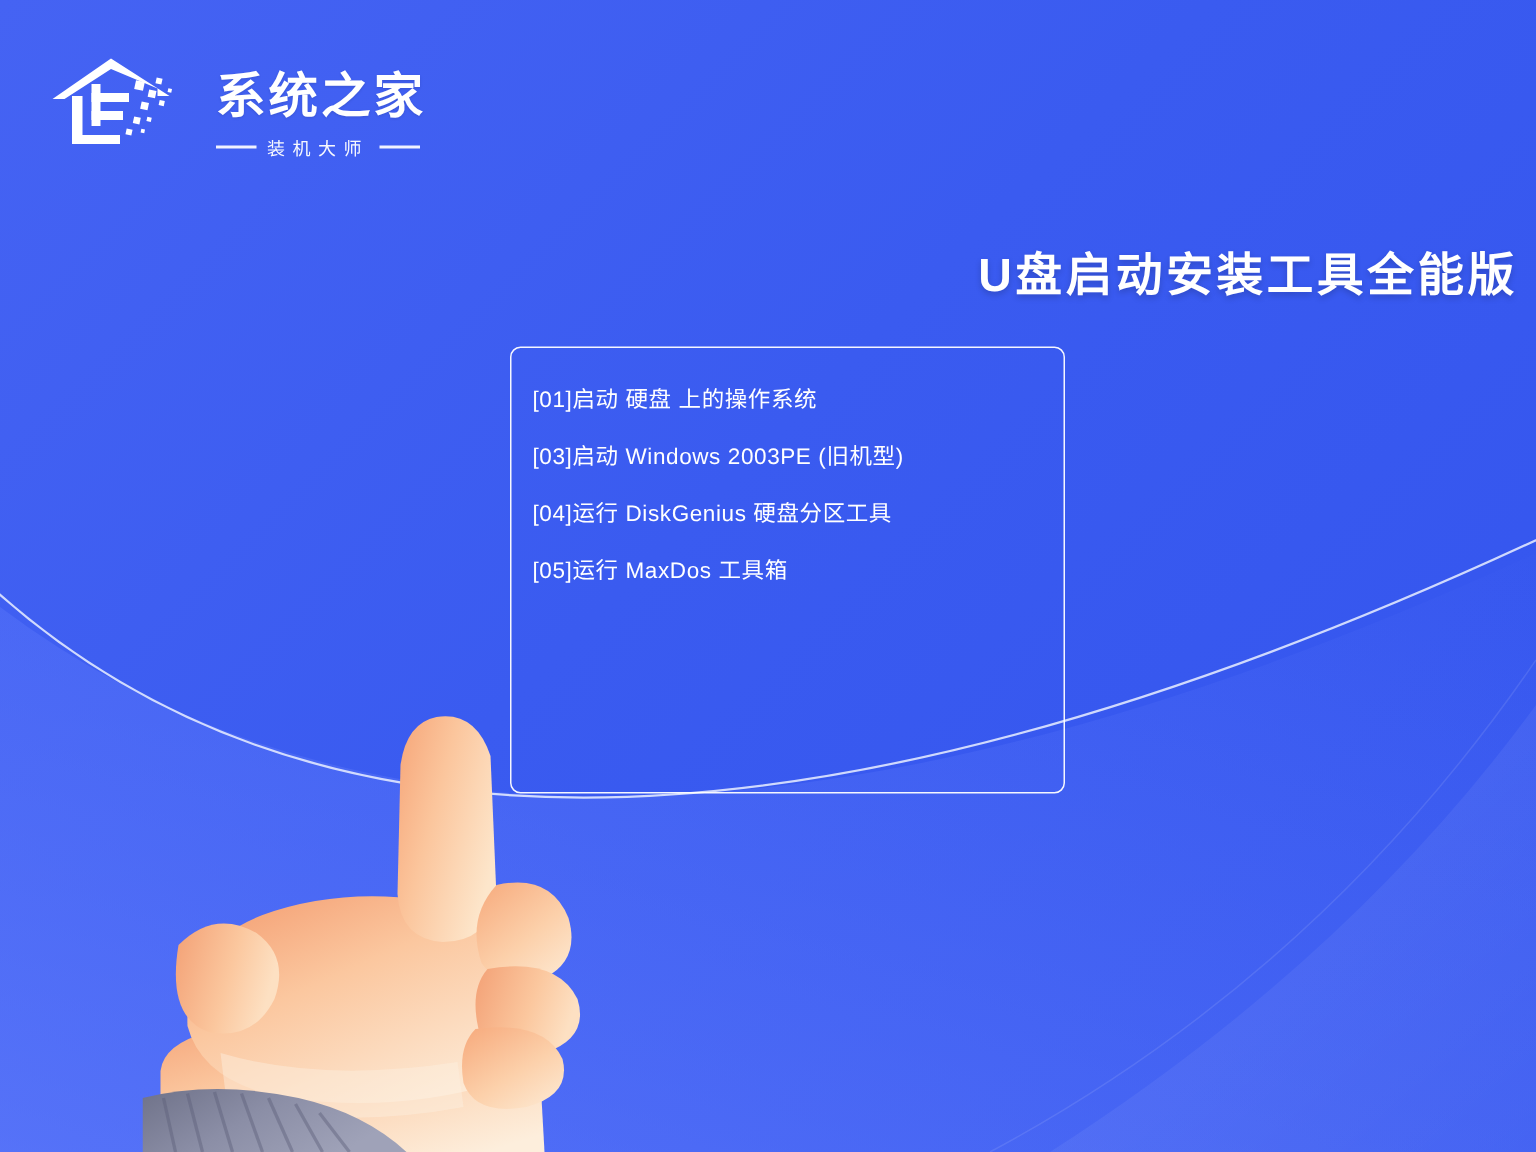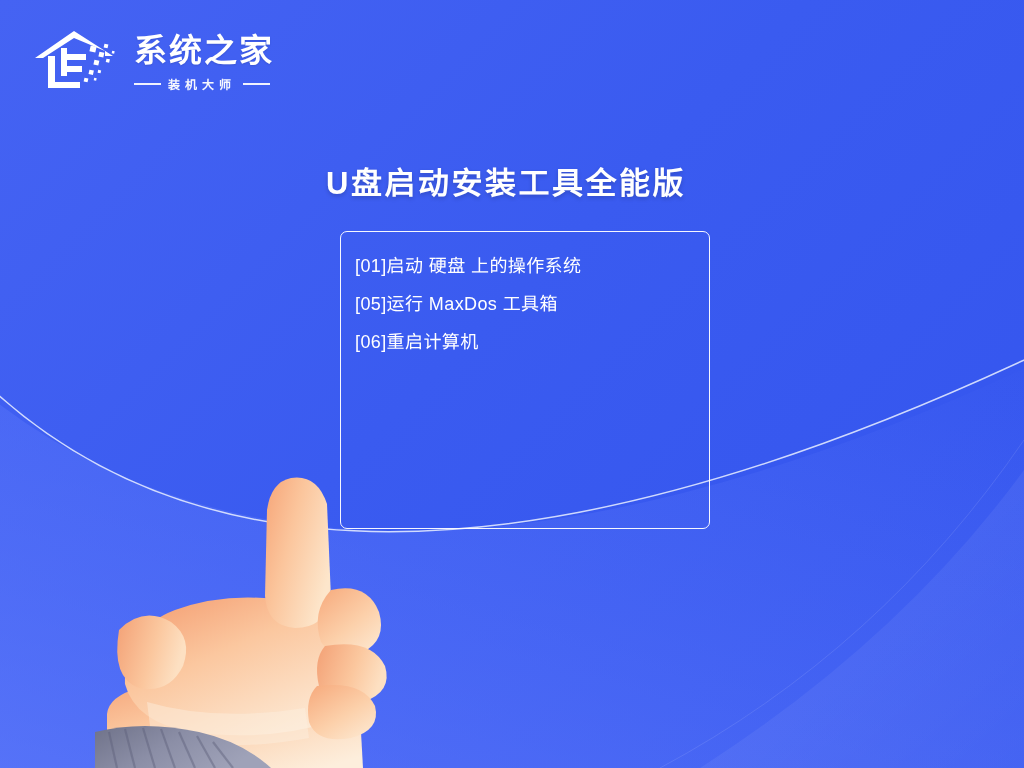--- a/index.html
+++ b/index.html
@@ -24,57 +24,56 @@
     position:absolute; inset:0;
     width:1024px; height:768px;
     pointer-events:none;
   }
 
   
   #logo {
     position:absolute;
     left:34px; top:18px;
     width:250px; height:88px;
-    display:flex; align-items:center; gap:18px;
+    display:flex; align-items:flex-end; gap:28px;
   }
   #logo-mark { width:82px; height:72px; flex:0 0 auto; }
   #logo-text { display:flex; flex-direction:column; justify-content:center; padding-top:2px; }
   #logo-title {
     color:#ffffff;
     font-size:33px;
     font-weight:bold;
     letter-spacing:2px;
     line-height:1.05;
     white-space:nowrap;
     text-shadow:0 1px 2px rgba(0,0,0,.12);
   }
   #logo-sub {
     display:flex; align-items:center; gap:7px;
     margin-top:7px;
-    font-weight:bold;
   }
   #logo-sub .dash {
     display:block;
     width:27px; height:2px;
     background:#ffffff;
     opacity:.92;
   }
   #logo-sub .txt {
     color:#ffffff;
     font-size:12px;
     letter-spacing:5px;
     white-space:nowrap;
     opacity:.96;
   }
 
   
   #headline {
     position:absolute;
     left:0; right:12px; top:158px;
-    text-align:center;
+    text-align:right;
     color:#ffffff;
     font-size:31px;
     font-weight:bold;
     letter-spacing:2.5px;
     text-shadow:0 2px 4px rgba(0,0,0,.18);
   }
 
   
   #menu-box {
     position:absolute;
@@ -83,21 +82,21 @@
     border:1.6px solid rgba(255,255,255,.95);
     border-radius:7px;
     padding:16px 0 0 0;
   }
   .menu-item {
     height:32px;
     margin:0 4px 6px 4px;
     padding:0 10px;
     display:flex; align-items:center;
     color:#ffffff;
-    font-size:18px;
+    font-size:15px;
     letter-spacing:.4px;
     white-space:nowrap;
     border-radius:1px;
   }
   .menu-item.selected {
     background:#ccd1f2;
     color:#22319c;
   }
 
   
@@ -171,22 +170,23 @@
         <span class="txt">装机大师</span>
         <span class="dash"></span>
       </div>
     </div>
   </div>
 
   <div id="headline">U盘启动安装工具全能版</div>
 
   <div id="menu-box">
     <div class="menu-item">[01]启动 硬盘 上的操作系统</div>
+    <div class="menu-item">[03]启动 Windows 2003PE (旧机型)</div>
+    <div class="menu-item">[04]运行 DiskGenius 硬盘分区工具</div>
     <div class="menu-item">[05]运行 MaxDos 工具箱</div>
-    <div class="menu-item">[06]重启计算机</div>
   </div>
 
   <svg id="hand" viewBox="0 0 330 298" aria-hidden="true">
     <defs>
       <linearGradient id="skinA" x1="0" y1="0" x2="1" y2="0.6">
         <stop offset="0%" stop-color="#f6a477"></stop>
         <stop offset="45%" stop-color="#fbc59c"></stop>
         <stop offset="100%" stop-color="#fde6cb"></stop>
       </linearGradient>
       <linearGradient id="skinB" x1="0.1" y1="0" x2="0.9" y2="1">

